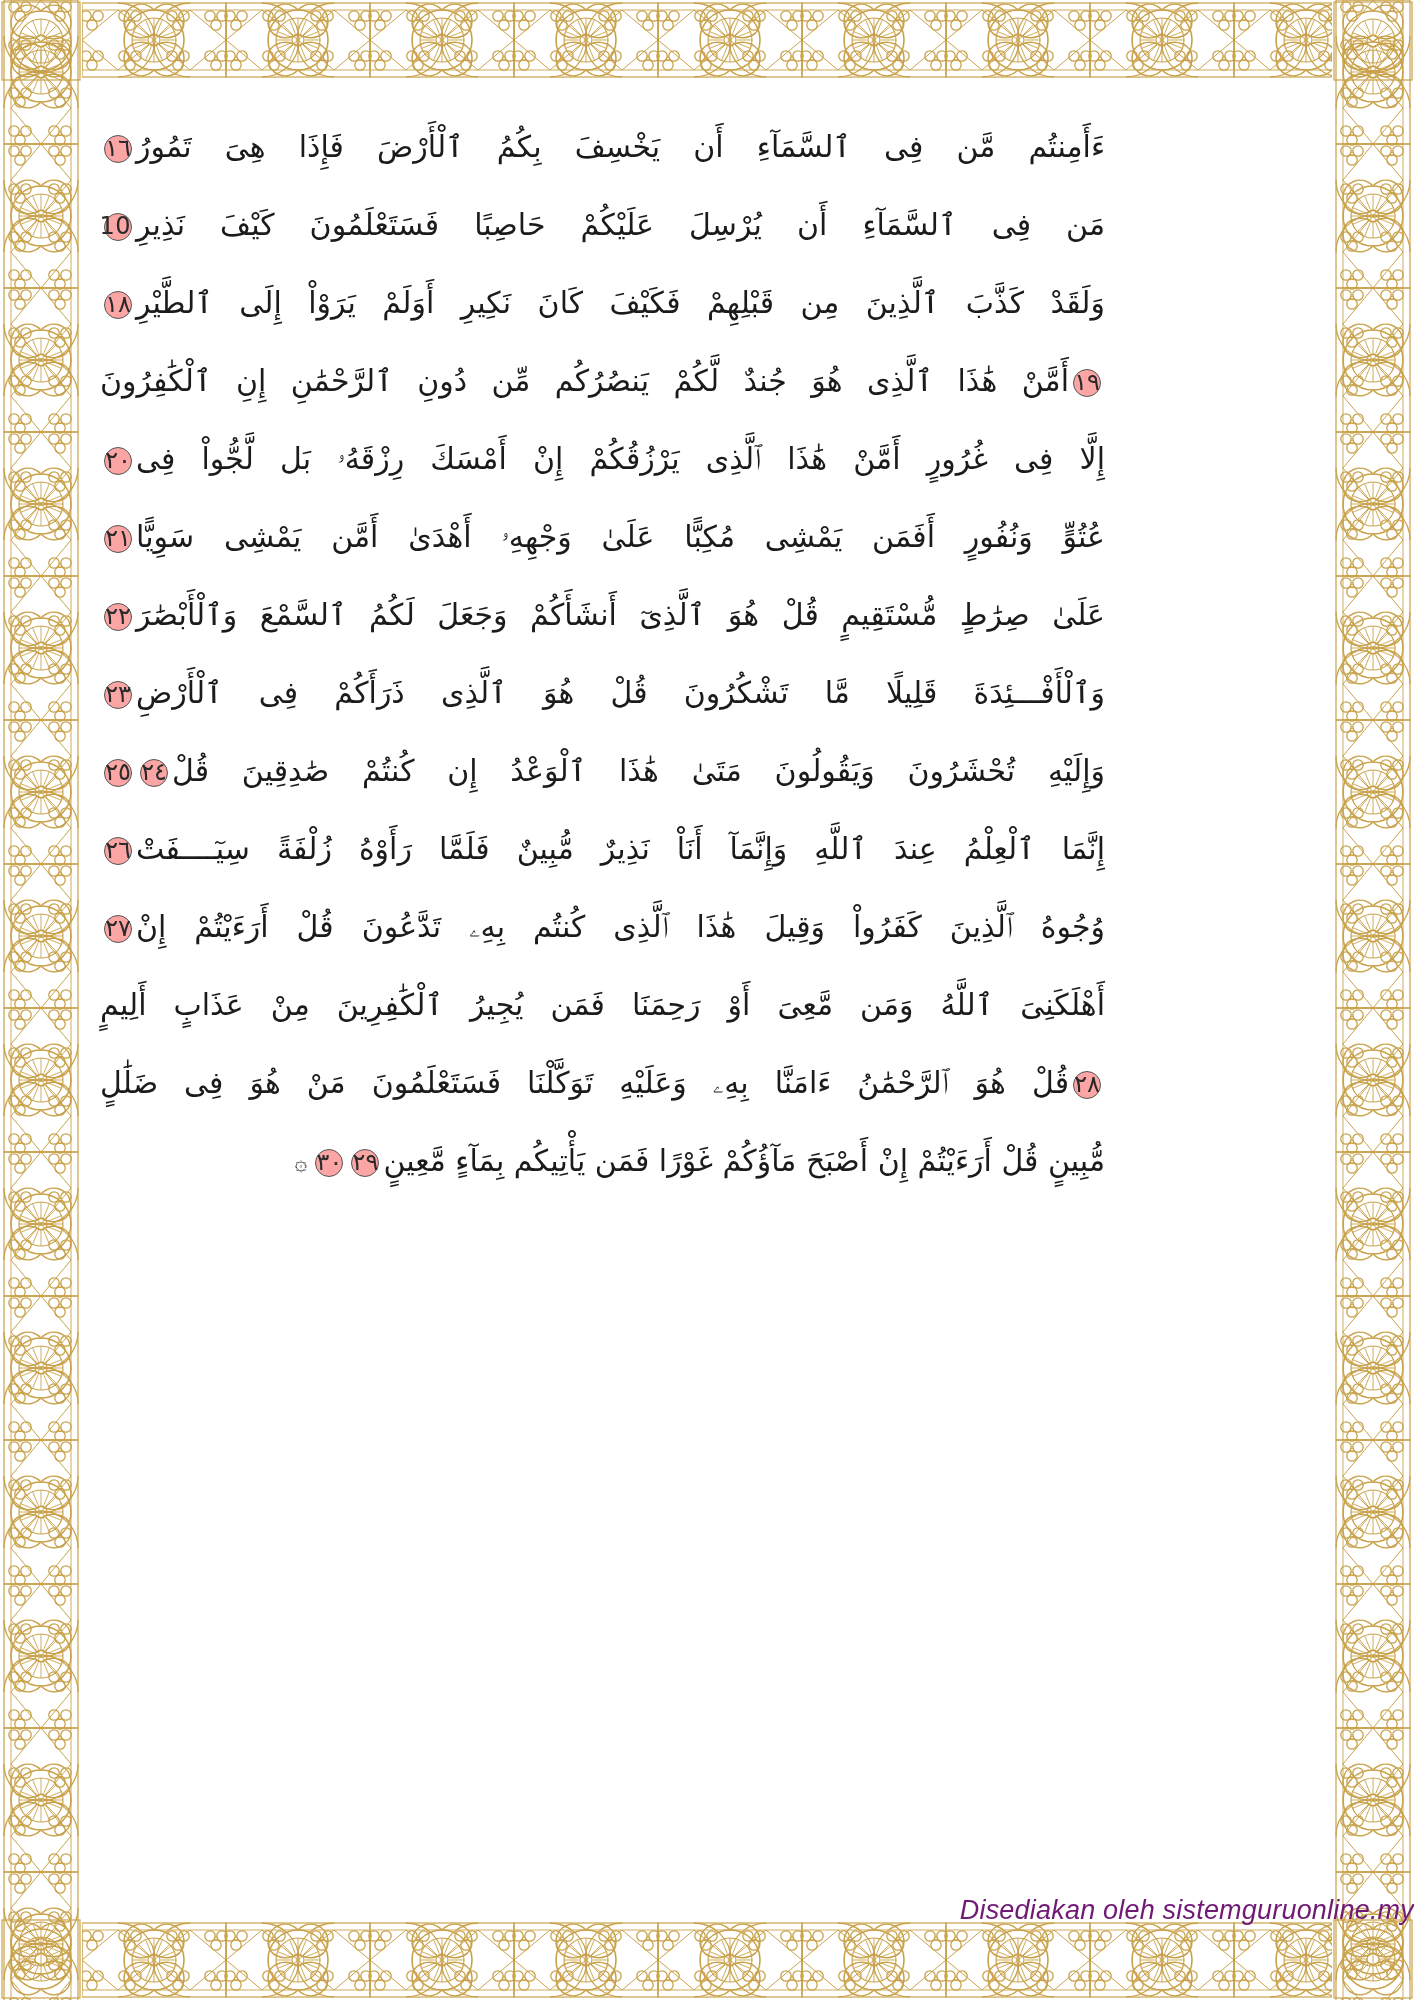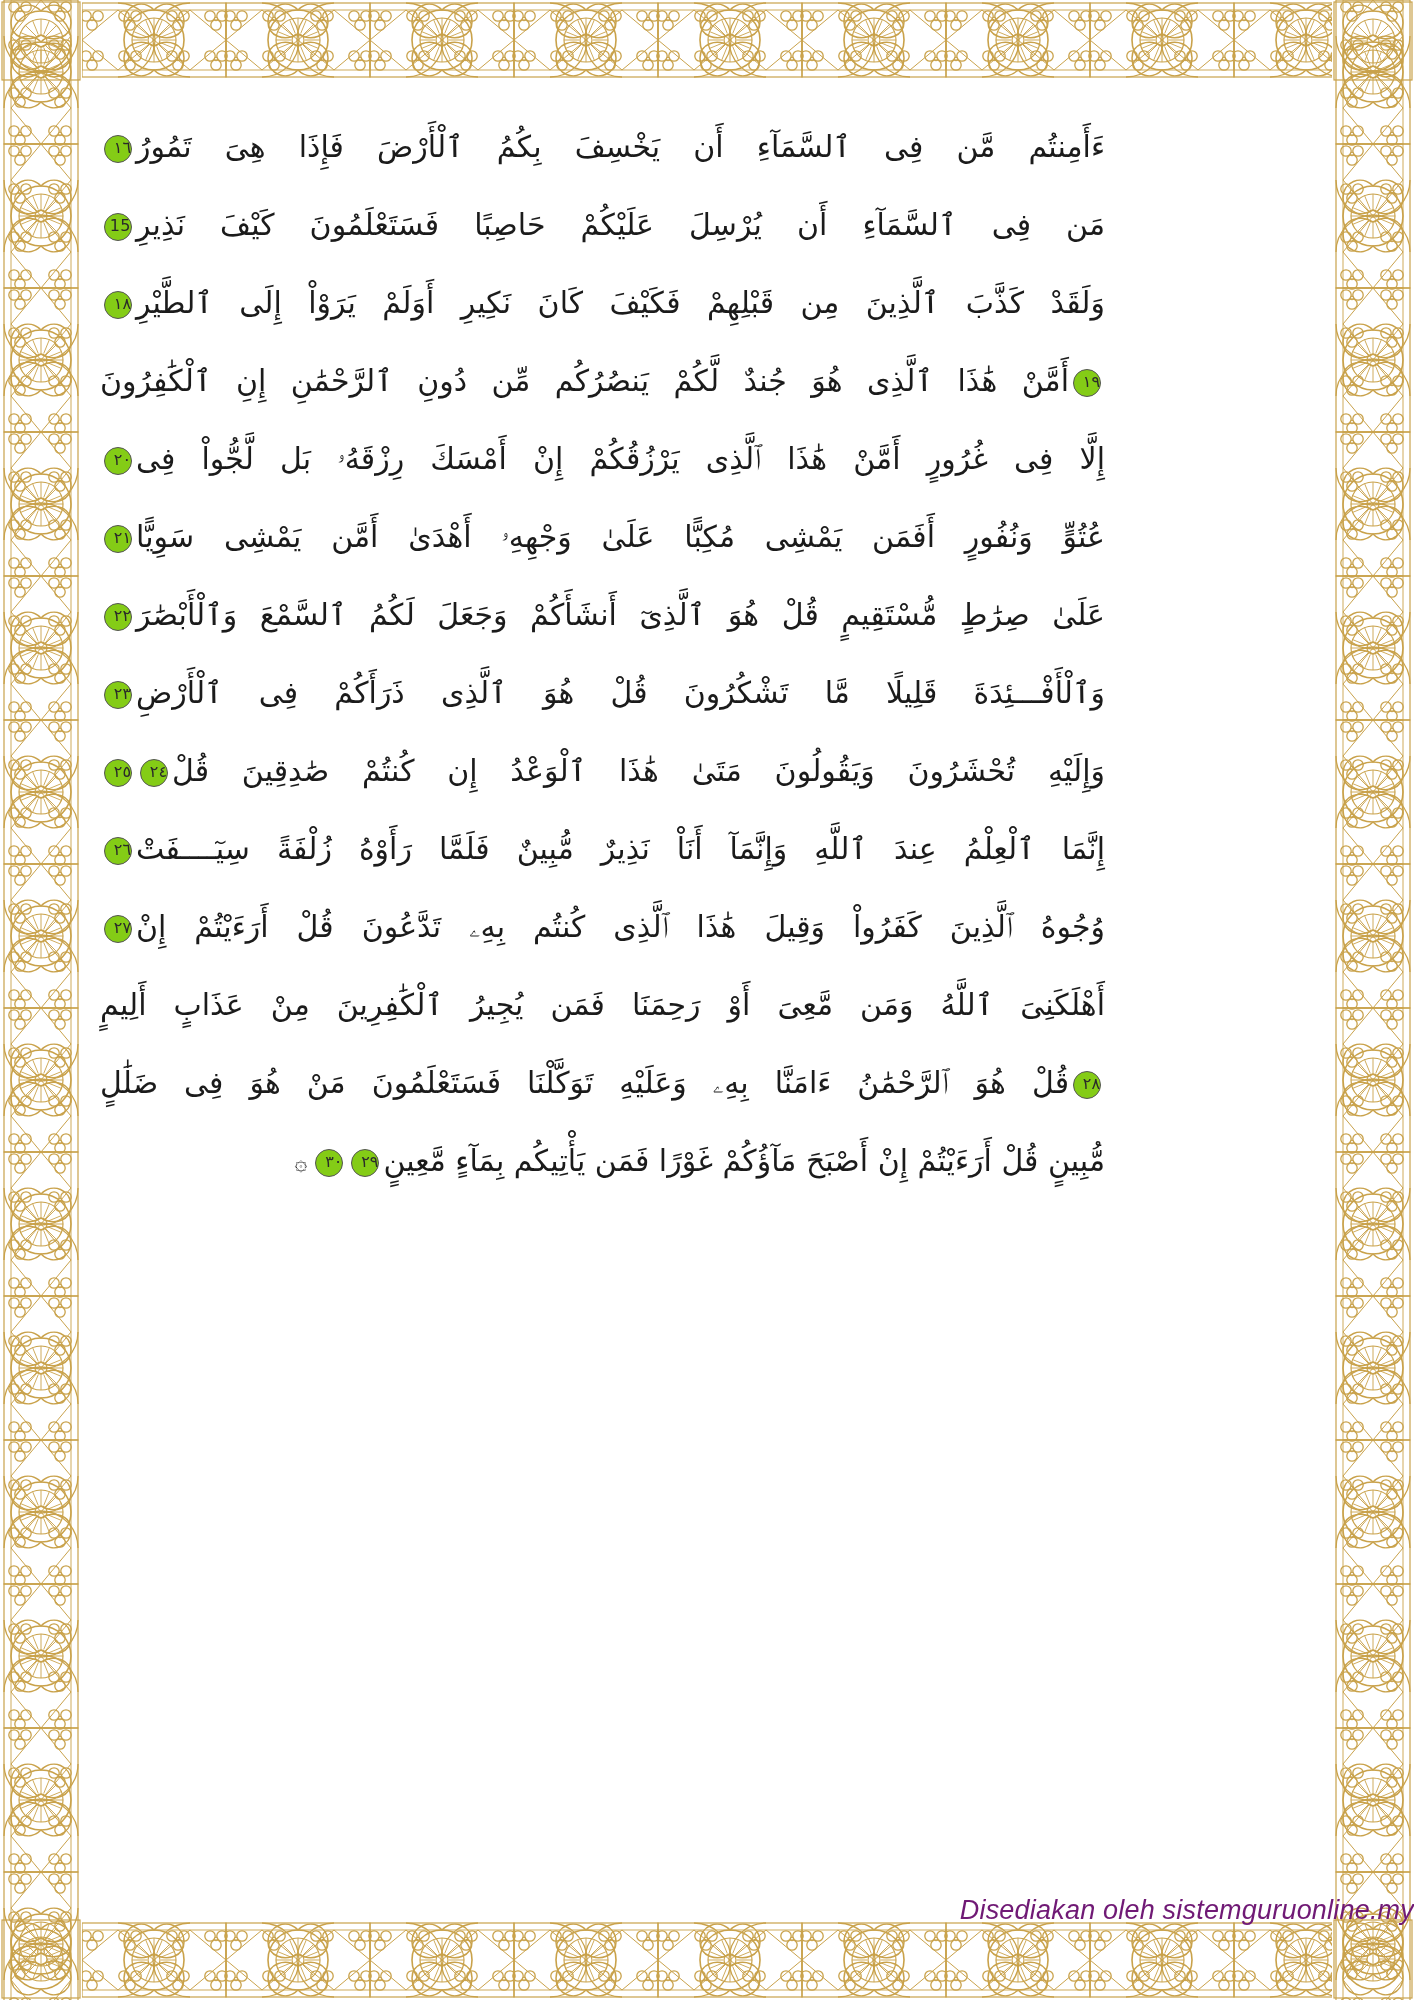--- a/index.html
+++ b/index.html
@@ -66,32 +66,32 @@
     height: 78px;
     overflow: visible;
   }
 
   .quran-line.shorter {
     text-align-last: right;
   }
 
   .ayah-num {
     display: inline-block;
-    font-size: 16px;
+    font-size: 24px;
     color: #2a2a2a;
     border: 1.5px solid #555;
     border-radius: 50%;
     width: 26px;
     height: 26px;
     line-height: 24px;
     text-align: center;
     vertical-align: middle;
     margin: 0 4px;
     font-family: "DejaVu Sans", sans-serif;
-    background: #84cc16;
+    background: #fca5a5;
   }
 
   .surah-end {
     display: inline-block;
     font-size: 22px;
     color: #2a2a2a;
     vertical-align: middle;
     margin: 0 4px;
   }
 
@@ -294,21 +294,21 @@
   </div>
 
   <div class="mushaf-area">
     <div class="ayah-block">
 
       <div class="quran-line">
         <span>ءَأَمِنتُم مَّن فِى ٱلسَّمَآءِ أَن يَخْسِفَ بِكُمُ ٱلْأَرْضَ فَإِذَا هِىَ تَمُورُ</span><span class="ayah-num">١٦</span>
       </div>
 
       <div class="quran-line">
-        <span>مَن فِى ٱلسَّمَآءِ أَن يُرْسِلَ عَلَيْكُمْ حَاصِبًا فَسَتَعْلَمُونَ كَيْفَ نَذِيرِ</span><span class="ayah-num">15</span>
+        <span>مَن فِى ٱلسَّمَآءِ أَن يُرْسِلَ عَلَيْكُمْ حَاصِبًا فَسَتَعْلَمُونَ كَيْفَ نَذِيرِ</span><span class="ayah-num">10</span>
       </div>
 
       <div class="quran-line">
         <span>وَلَقَدْ كَذَّبَ ٱلَّذِينَ مِن قَبْلِهِمْ فَكَيْفَ كَانَ نَكِيرِ أَوَلَمْ يَرَوْاْ إِلَى ٱلطَّيْرِ</span><span class="ayah-num">١٨</span>
       </div>
 
 
       <div class="quran-line">
         <span class="ayah-num">١٩</span><span>أَمَّنْ هَٰذَا ٱلَّذِى هُوَ جُندٌ لَّكُمْ يَنصُرُكُم مِّن دُونِ ٱلرَّحْمَٰنِ إِنِ ٱلْكَٰفِرُونَ</span>
       </div>

